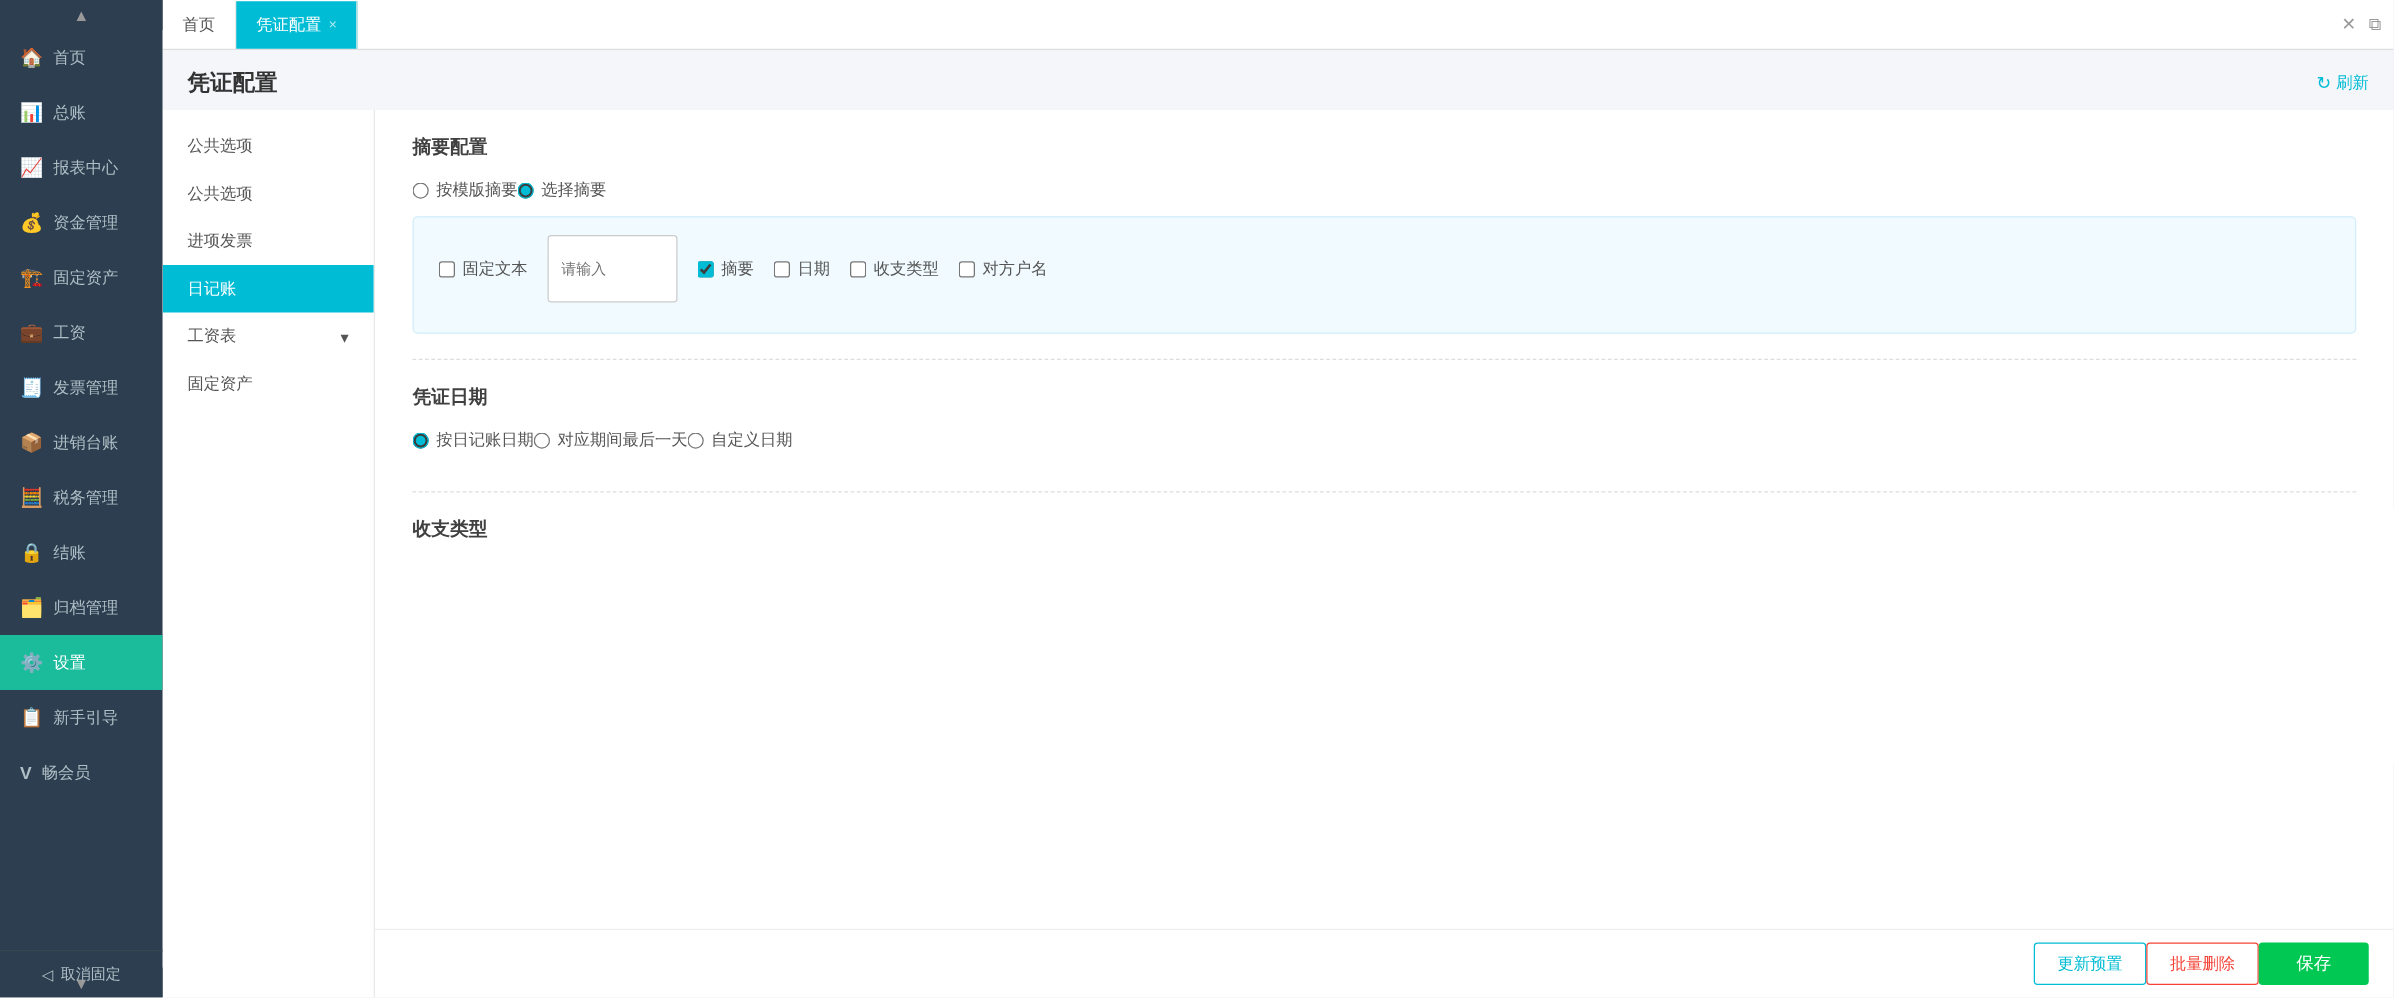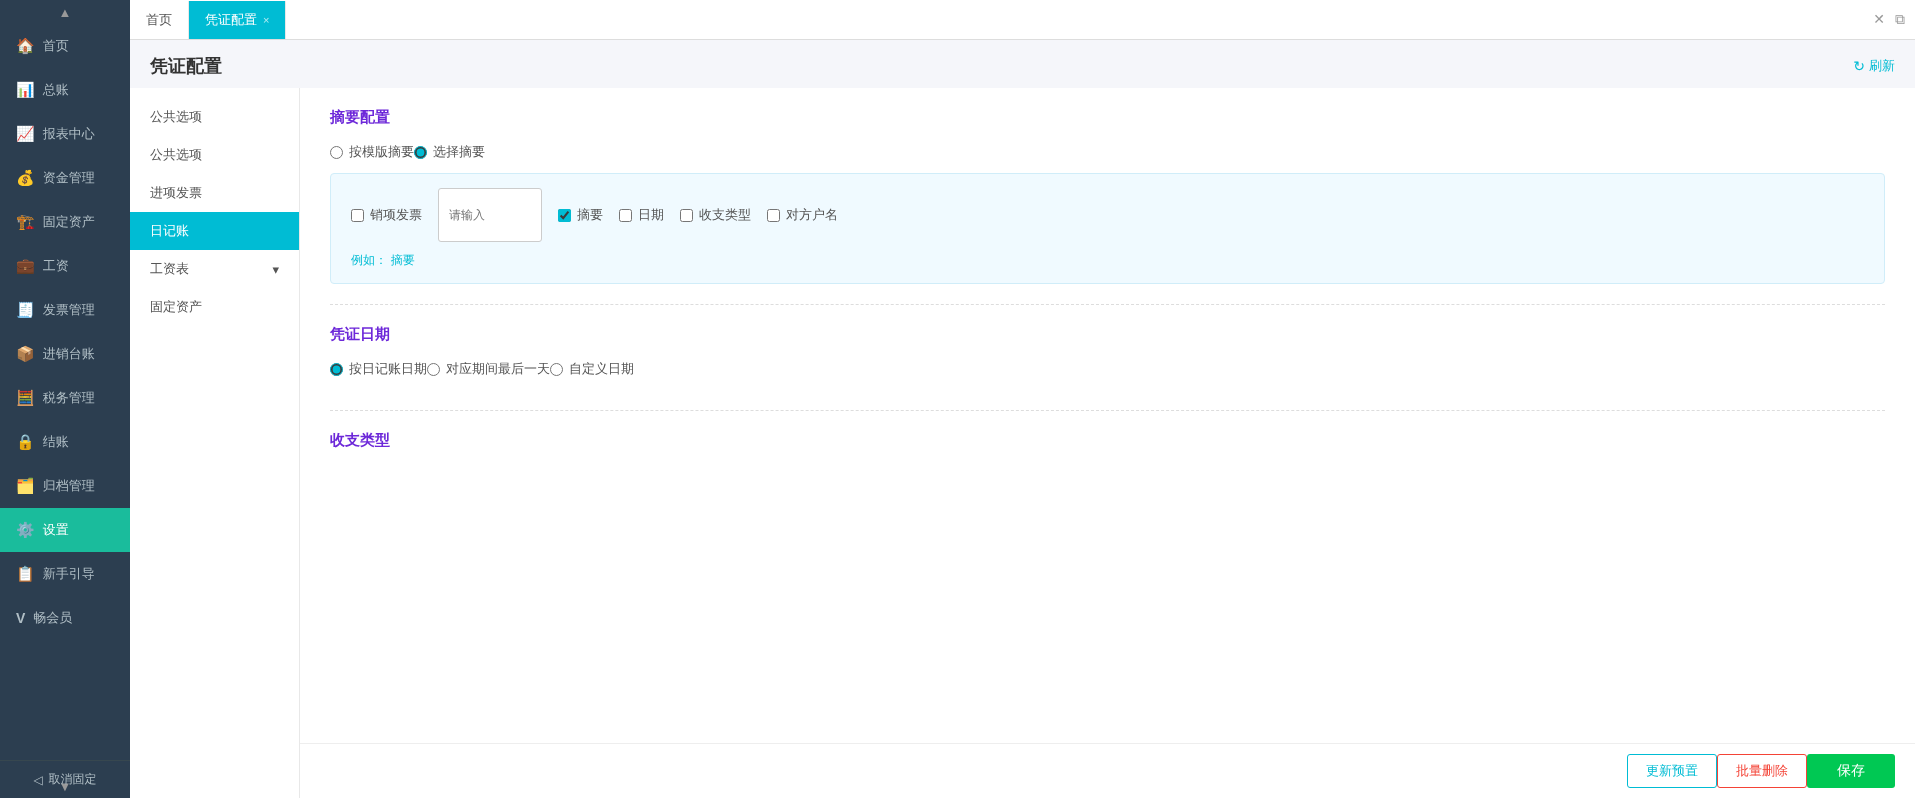--- a/index.html
+++ b/index.html
@@ -161,21 +161,21 @@
       padding: 20px 30px;
       background: #fff;
       position: relative;
     }
     .right-panel::-webkit-scrollbar { width: 8px; }
     .right-panel::-webkit-scrollbar-thumb { background: #ccc; border-radius: 4px; }
 
     
     .section { margin-bottom: 0; padding-bottom: 20px; border-bottom: 1px dashed #ddd; margin-bottom: 20px; }
     .section:last-child { border-bottom: none; }
-    .section-title { font-size: 15px; font-weight: bold; color: #6d28d9; margin-bottom: 16px; }
+    .section-title { font-size: 15px; font-weight: bold; color: #404040; margin-bottom: 16px; }
 
     
     .option-row { display: flex; align-items: center; margin-bottom: 12px; flex-wrap: wrap; }
     .option-item { display: flex; align-items: center; gap: 6px; cursor: pointer; color: #555; font-size: 13px; }
     .option-item input[type="radio"], .option-item input[type="checkbox"] { accent-color: #00bcd4; cursor: pointer; }
 
     
     .summary-config-box {
       background: #f0faff;
       border: 1px solid #d0edf9;
@@ -372,44 +372,40 @@
               <label class="option-item">
                 <input type="radio" name="summary_type" checked="" style="">
                 <span>选择摘要</span>
               </label>
             </div>
 
             <div class="summary-config-box">
               <div class="summary-config-row">
                 <label class="option-item">
                   <input type="checkbox" style="">
-                  <span>销项发票</span>
+                  <span>固定文本</span>
                 </label>
                 <input type="text" class="summary-input" placeholder="请输入" style="">
                 <label class="option-item">
                   <input type="checkbox" checked="" style="">
                   <span>摘要</span>
                 </label>
                 <label class="option-item">
                   <input type="checkbox" style="">
                   <span>日期</span>
                 </label>
                 <label class="option-item">
                   <input type="checkbox" style="">
                   <span>收支类型</span>
                 </label>
                 <label class="option-item">
                   <input type="checkbox" style="">
                   <span>对方户名</span>
                 </label>
               </div>
-              <div>
-                <span class="example-text">例如：</span>
-                <span class="example-text">摘要</span>
-              </div>
             </div>
           </div>
 
           <div class="section">
             <div class="section-title">凭证日期</div>
             <div class="option-row">
               <label class="option-item">
                 <input type="radio" name="voucher_date" checked="" style="">
                 <span>按日记账日期</span>
               </label>

